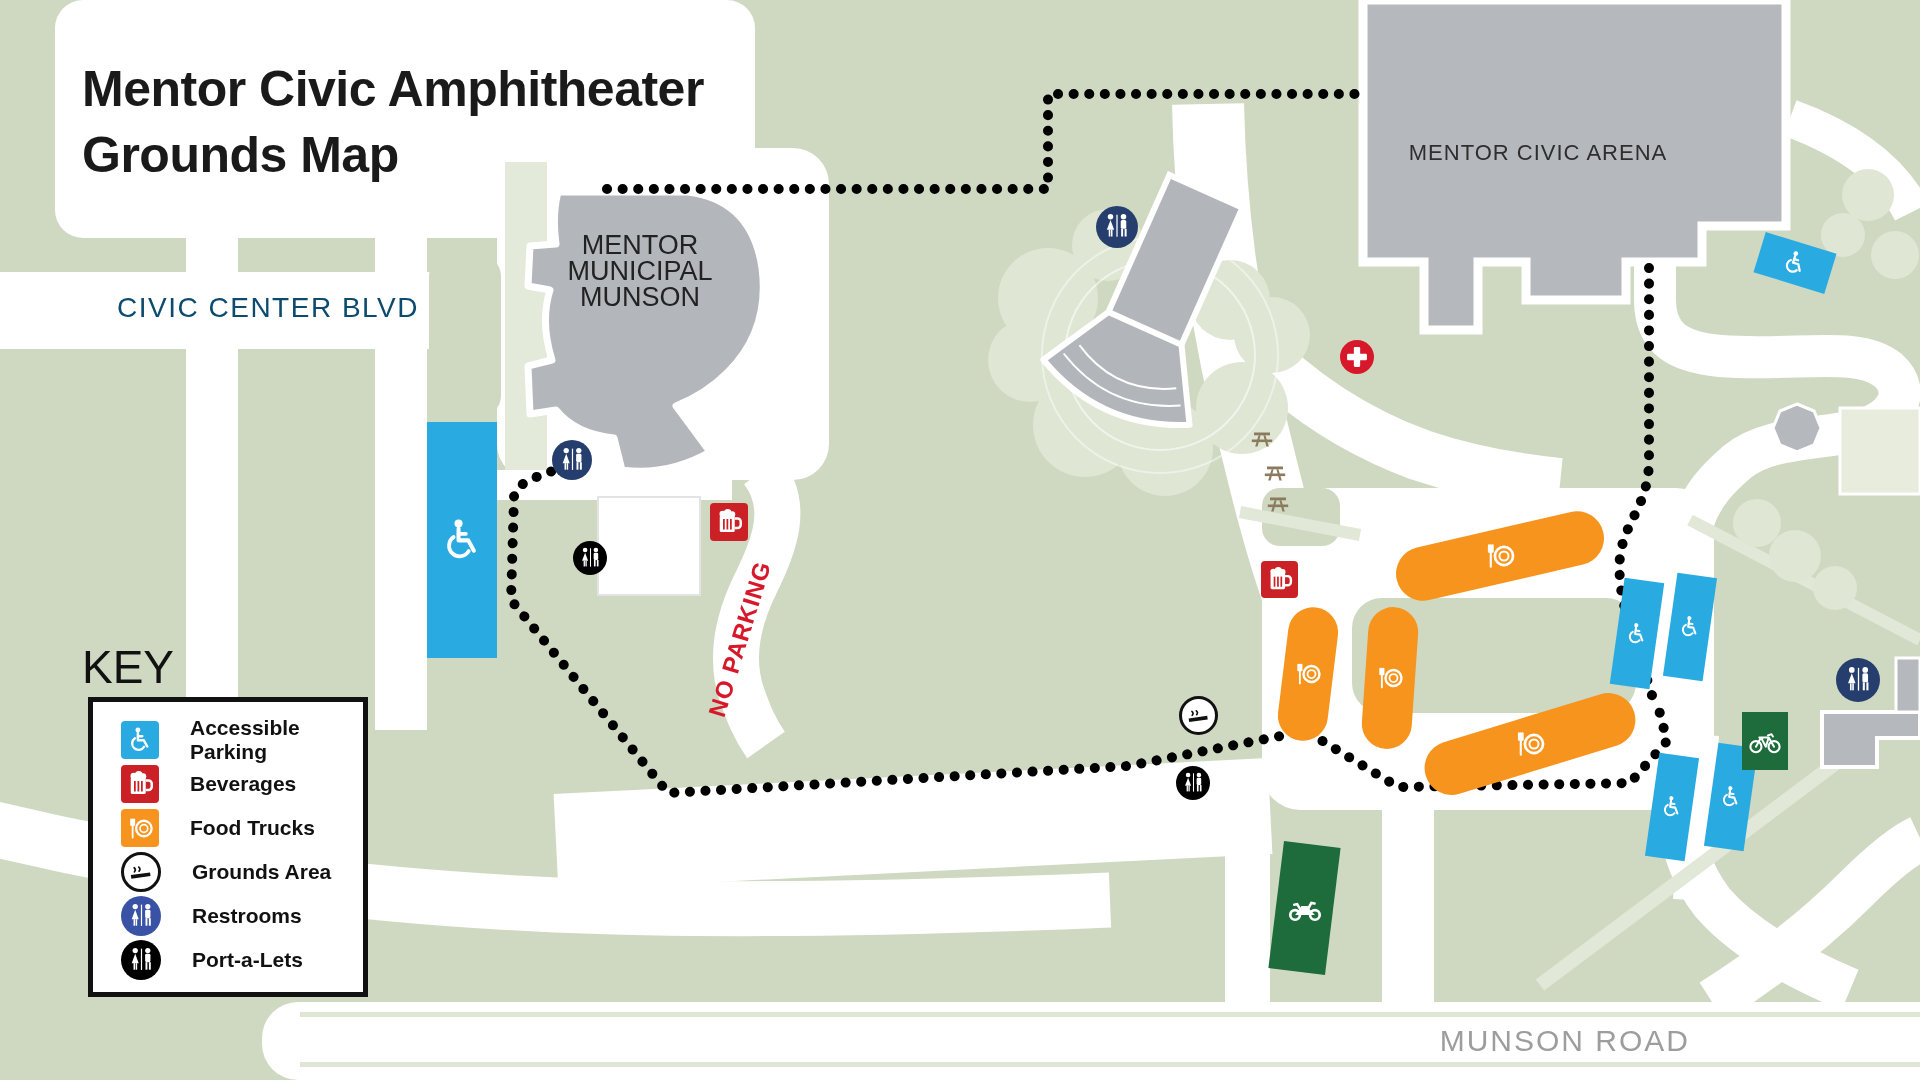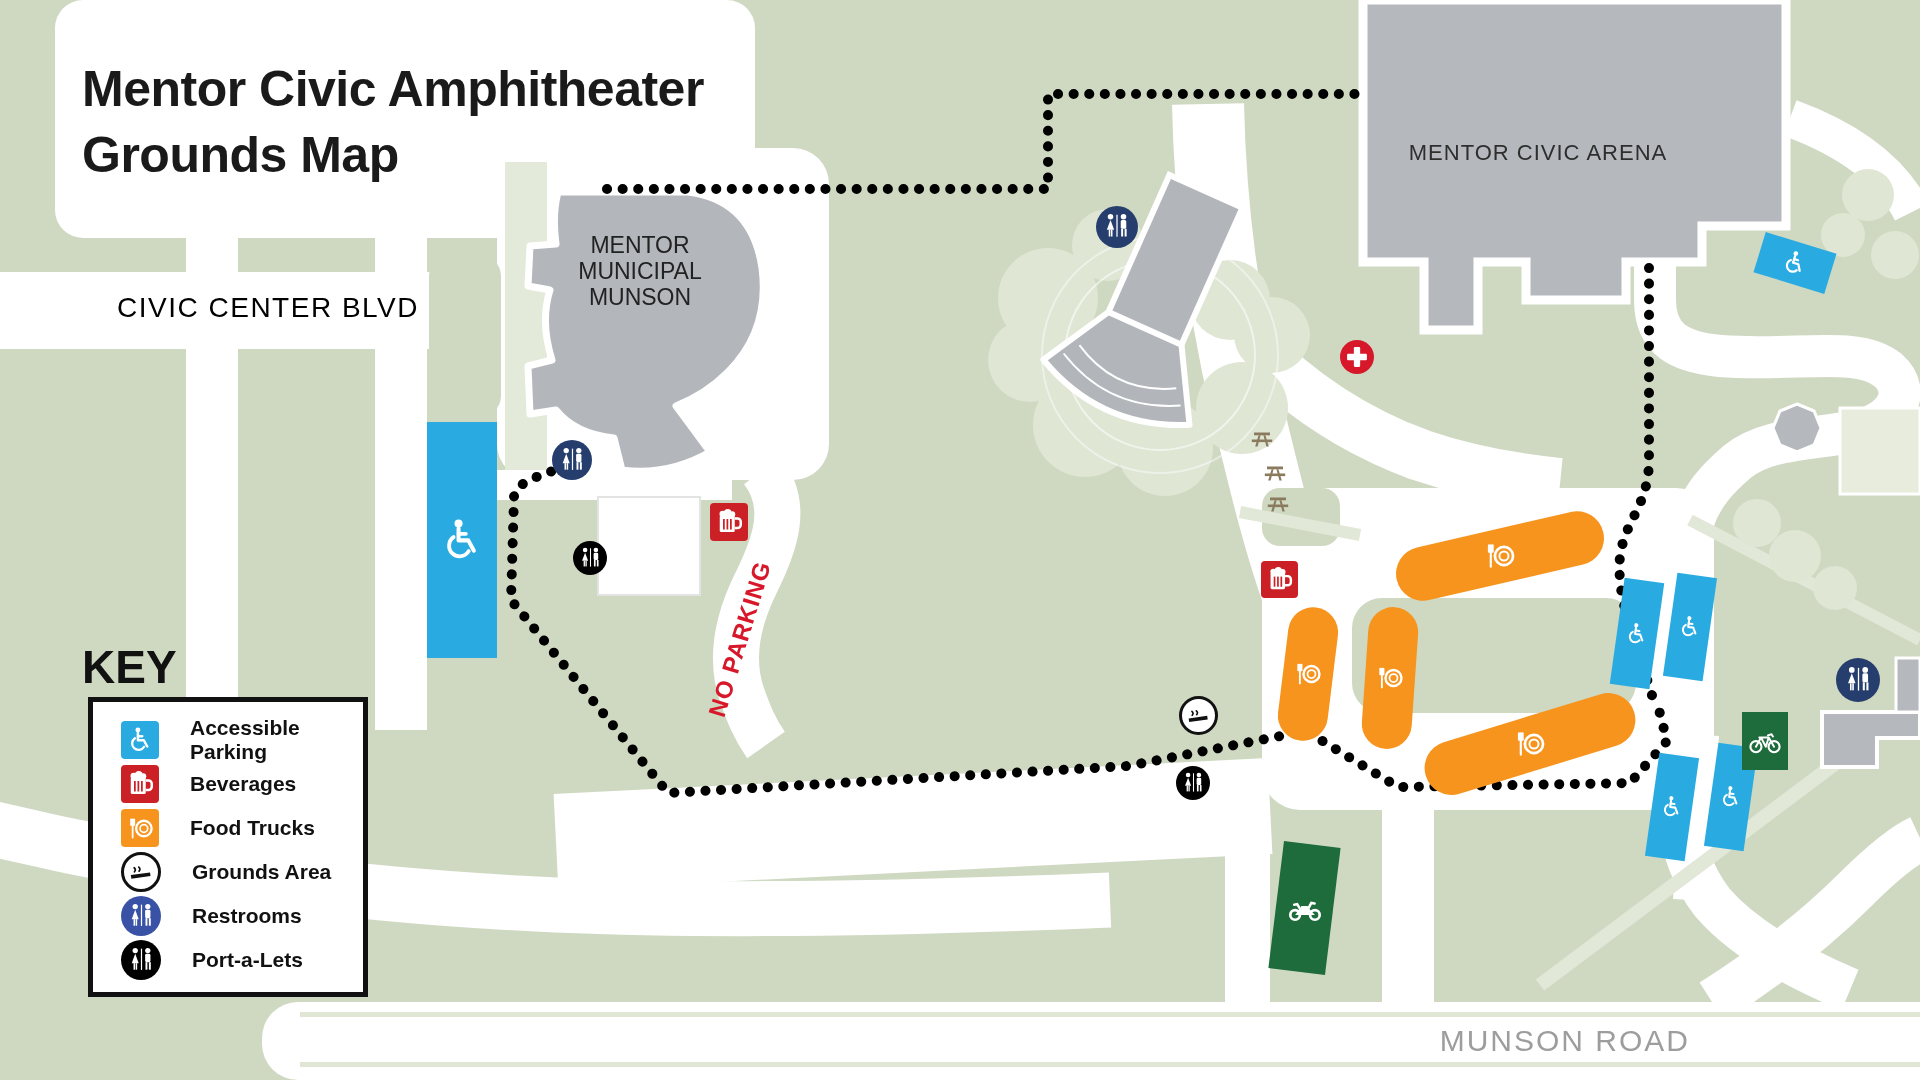--- a/index.html
+++ b/index.html
@@ -1,26 +1,26 @@
 <!DOCTYPE html>
 <html><head>
 <meta charset="utf-8">
 <style>
   html,body{margin:0;padding:0;background:#ffffff;font-family:"Liberation Sans",sans-serif;}
   .stage{position:relative;width:1920px;height:1080px;overflow:hidden;background:#cfd9c2;}
   .base{position:absolute;left:0;top:0;}
   .label{position:absolute;color:#1a1a1a;}
   .map-title{left:82px;top:56px;font-size:50px;line-height:66px;font-weight:bold;letter-spacing:-0.5px;color:#1a1a1a;}
-  .road-label{color:#000000;font-weight:normal;}
+  .road-label{color:#0c4a6e;font-weight:normal;}
   .blvd{left:100px;top:292px;width:336px;text-align:center;font-size:28px;letter-spacing:1.5px;}
   .munson{left:1390px;top:1024px;width:300px;text-align:right;font-size:30px;letter-spacing:2px;color:#9d9d9d;}
-  .mmc{left:552px;top:232px;width:176px;text-align:center;font-size:23px;line-height:26px;color:#222;}
+  .mmc{left:552px;top:232px;width:176px;text-align:center;font-size:27px;line-height:26px;color:#222;}
   .arena-label{left:1378px;top:140px;width:320px;text-align:center;font-size:22px;letter-spacing:1px;color:#2e2e2e;}
   .noparking{left:637px;top:625px;width:206px;text-align:center;font-size:24px;font-weight:bold;letter-spacing:1px;color:#d7182a;transform:rotate(-73deg);}
-  .key-title{left:82px;top:640px;font-size:46px;font-weight:bold;color:#111;}
+  .key-title{left:82px;top:640px;font-size:46px;font-weight:normal;color:#111;}
   .key-box{position:absolute;left:88px;top:697px;width:280px;height:300px;background:#fff;border:5px solid #111;box-sizing:border-box;padding-top:16px;}
   .key-row{display:flex;align-items:center;height:44px;margin-left:28px;}
   .key-label{margin-left:31px;font-size:21px;font-weight:bold;color:#111;}
   .ic{display:flex;align-items:center;justify-content:center;flex:0 0 auto;}
   .sq{border-radius:4px;}
   .ci{border-radius:50%;}
   .c-blue{background:#29ABE2;color:#fff;}
   .c-red{background:#CB2026;color:#fff;}
   .c-orange{background:#F7941E;color:#fff;}
   .c-navy{background:#263E6D;color:#fff;}

